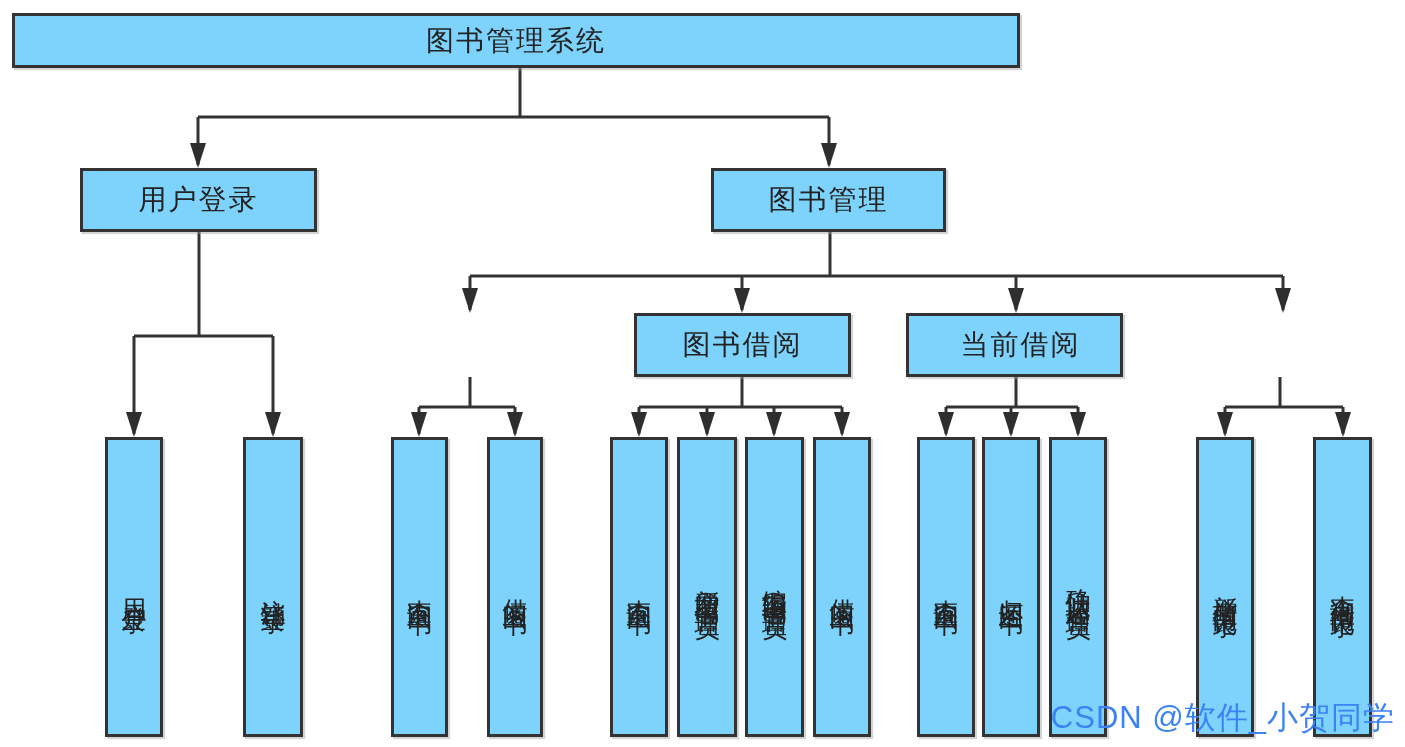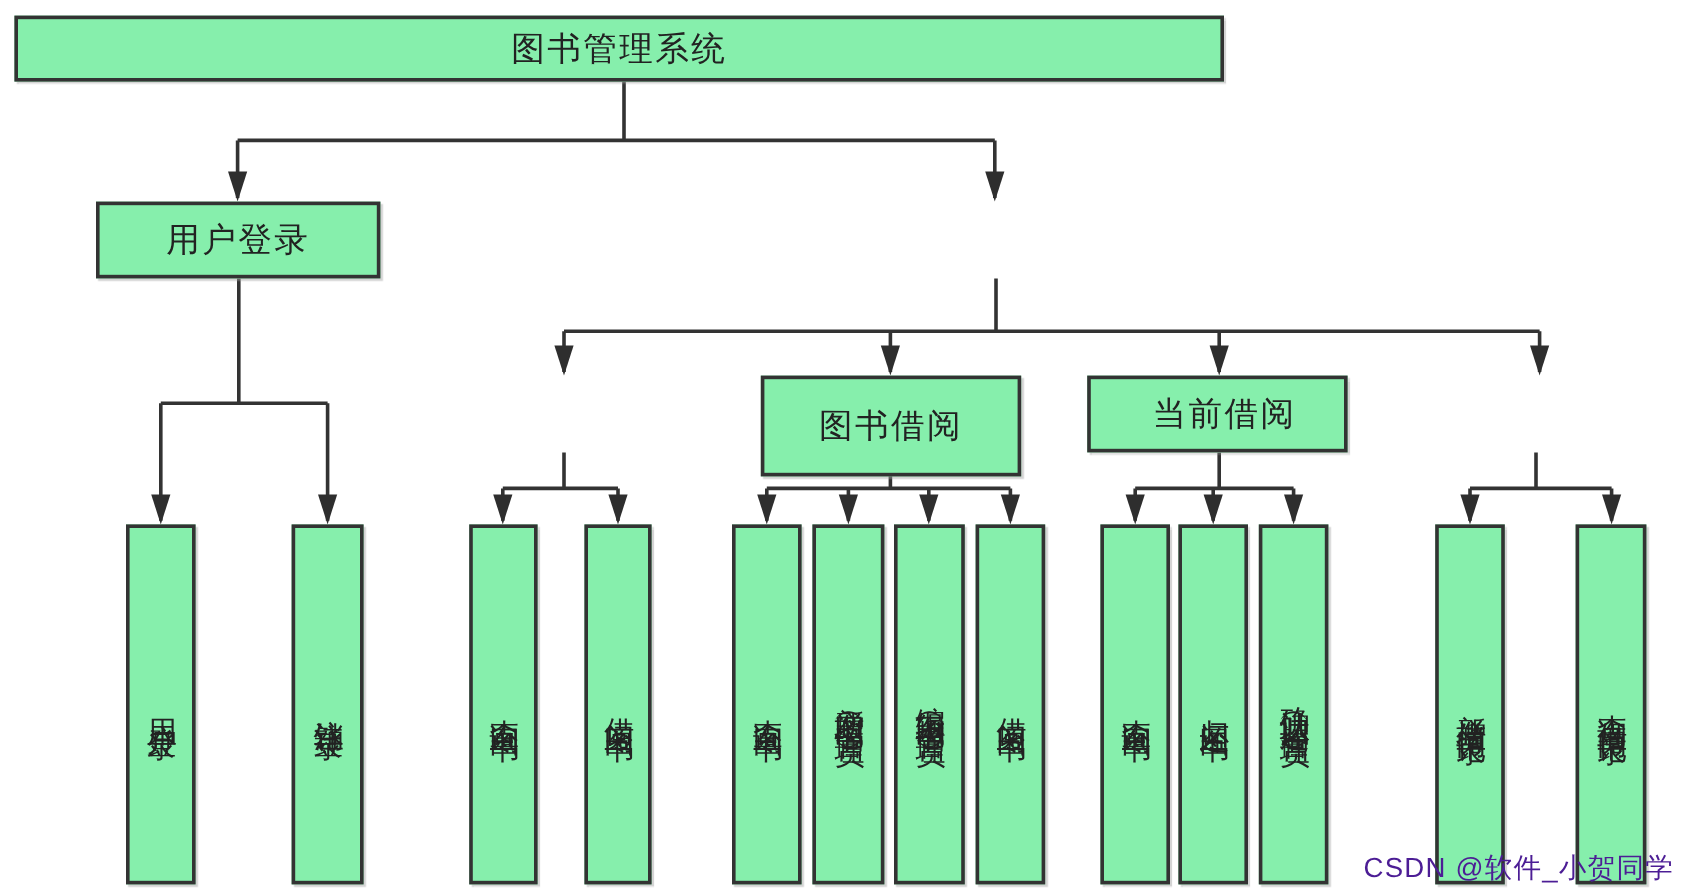--- a/index.html
+++ b/index.html
@@ -19,21 +19,21 @@
     position: absolute;
     left: 0;
     top: 0;
     width: 1405px;
     height: 747px;
   }
   .node {
     position: absolute;
     box-sizing: border-box;
     border: 3px solid #333333;
-    background: #86efac;
+    background: #7dd3fc;
     color: #222222;
     display: flex;
     align-items: center;
     justify-content: center;
     text-align: right;
     box-shadow: 2px 2px 1px rgba(160,160,160,0.45);
   }
   .node.hbox {
     font-size: 28px;
     letter-spacing: 2px;
@@ -43,22 +43,22 @@
     writing-mode: vertical-rl;
     font-size: 25px;
     letter-spacing: 4px;
     line-height: 1;
     white-space: nowrap;
   }
   .watermark {
     position: absolute;
     right: 10px;
     bottom: 8px;
-    font-size: 23px;
-    color: #4c1d95;
+    font-size: 31px;
+    color: #3b82f6;
     letter-spacing: 1px;
     white-space: nowrap;
   }
 </style>
 </head>
 <body>
 
 <div class="stage">
 
   <svg class="wires" viewBox="0 0 1405 747" xmlns="http://www.w3.org/2000/svg" aria-hidden="true">
@@ -104,22 +104,23 @@
       <polygon points="1070,412 1086,412 1078,437"></polygon>
 
       <polygon points="1217,412 1233,412 1225,437"></polygon>
       <polygon points="1335,412 1351,412 1343,437"></polygon>
     </g>
   </svg>
 
   <div class="node hbox" style="left:12px; top:13px; width:1008px; height:55px;">图书管理系统</div>
 
   <div class="node hbox" style="left:80px; top:168px; width:237px; height:64px;">用户登录</div>
+  <div class="node hbox" style="left:711px; top:168px; width:235px; height:64px;">图书管理</div>
 
-  <div class="node hbox" style="left:634px; top:313px; width:217px; height:84px;">图书借阅</div>
+  <div class="node hbox" style="left:634px; top:313px; width:217px; height:64px;">图书借阅</div>
   <div class="node hbox" style="left:906px; top:313px; width:217px; height:64px;padding-left:12px;">当前借阅</div>
 
   <div class="node vbox" style="left:105px; top:437px; width:58px; height:300px;">用户登录</div>
   <div class="node vbox" style="left:243px; top:437px; width:60px; height:300px;">注销登录</div>
 
   <div class="node vbox" style="left:391px; top:437px; width:57px; height:300px;">查询图书</div>
   <div class="node vbox" style="left:487px; top:437px; width:56px; height:300px;">借阅图书</div>
 
   <div class="node vbox" style="left:610px; top:437px; width:58px; height:300px;">查询图书</div>
   <div class="node vbox" style="left:677px; top:437px; width:60px; height:300px;">新增图书（管理员）</div>

